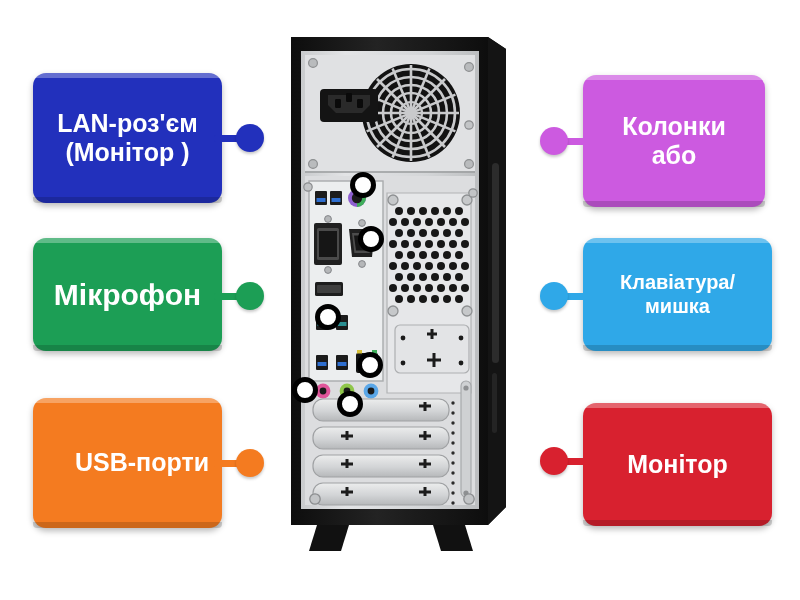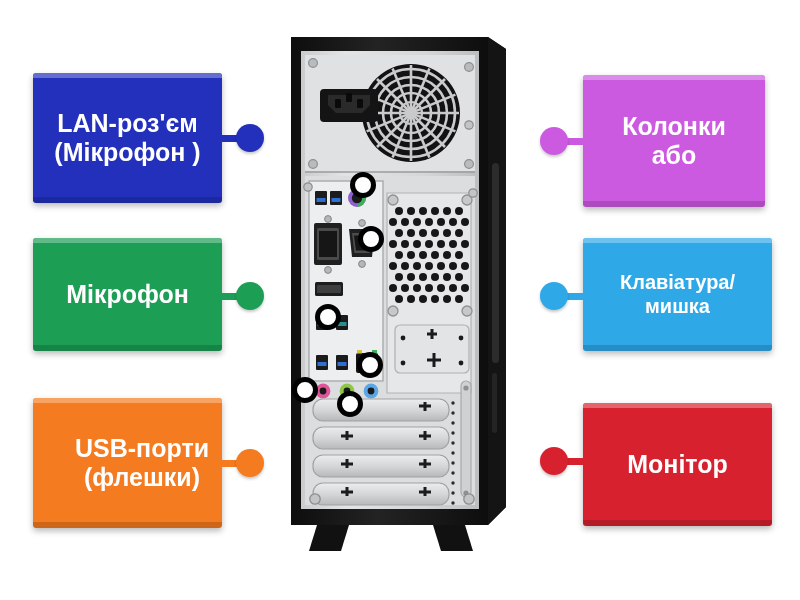--- a/index.html
+++ b/index.html
@@ -11,21 +11,21 @@
   }
   #stage {
     position: relative;
     width: 800px; height: 600px;
     background: #ffffff;
   }
 
   
   .label-box {
     position: absolute;
-    border-radius: 3px;
+    border-radius: 13px;
     box-sizing: border-box;
     display: flex;
     align-items: center;
     justify-content: center;
     text-align: center;
     color: #ffffff;
     font-weight: bold;
     line-height: 1.18;
     padding: 4px 8px;
     box-shadow: 0 3px 6px rgba(0,0,0,0.28);
@@ -91,37 +91,37 @@
     border: 5px solid #000000;
     box-sizing: border-box;
   }
 </style>
 </head>
 <body>
 
 <div id="stage">
 
   <div class="label-box" id="box-lan" style="left:33px; top:73px; width:189px; height:130px; background:#2230bc; font-size:25px;">
-    <span class="lbl"><span>LAN-роз'єм</span><br><span>(Мікрофон )</span></span>
+    <span class="lbl"><span>LAN-роз'єм</span><br><span>(Монітор )</span></span>
   </div>
   <div class="connector left-side" style="left:214px; top:124px; width:50px; height:28px;">
     <div class="stem" style="background:#2230bc;"></div>
     <div class="dot" style="background:#2230bc;"></div>
   </div>
 
-  <div class="label-box" id="box-mic" style="left:33px; top:238px; width:189px; height:113px; background:#1c9e55; font-size:25px;">
+  <div class="label-box" id="box-mic" style="left:33px; top:238px; width:189px; height:113px; background:#1c9e55; font-size:30px;">
     <span class="lbl">Мікрофон</span>
   </div>
   <div class="connector left-side" style="left:214px; top:282px; width:50px; height:28px;">
     <div class="stem" style="background:#1c9e55;"></div>
     <div class="dot" style="background:#1c9e55;"></div>
   </div>
 
   <div class="label-box" id="box-usb" style="left:33px; top:398px; width:189px; height:130px; background:#f47b20; font-size:25px;padding-left:37px;">
-    <span class="lbl"><span>USB-порти</span><br><span>(флешки)</span></span>
+    <span class="lbl"><span>USB-порти</span><br></span>
   </div>
   <div class="connector left-side" style="left:214px; top:449px; width:50px; height:28px;">
     <div class="stem" style="background:#f47b20;"></div>
     <div class="dot" style="background:#f47b20;"></div>
   </div>
 
   <div class="label-box" id="box-speakers" style="left:583px; top:75px; width:182px; height:132px; background:#cc5ae0; font-size:25px;">
     <span class="lbl"><span>Колонки</span><br><span>або</span><br></span>
   </div>
   <div class="connector right-side" style="left:540px; top:127px; width:50px; height:28px;">

